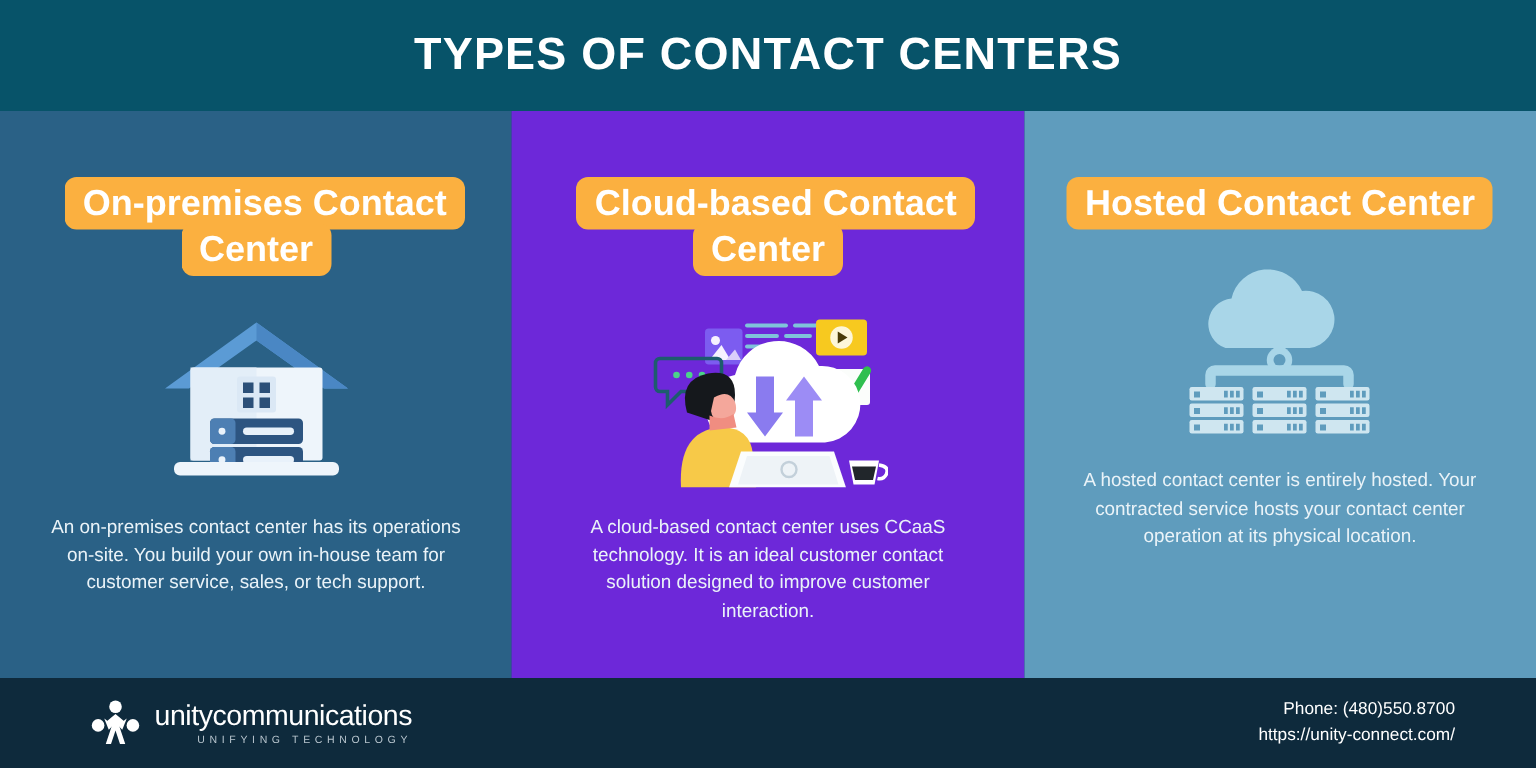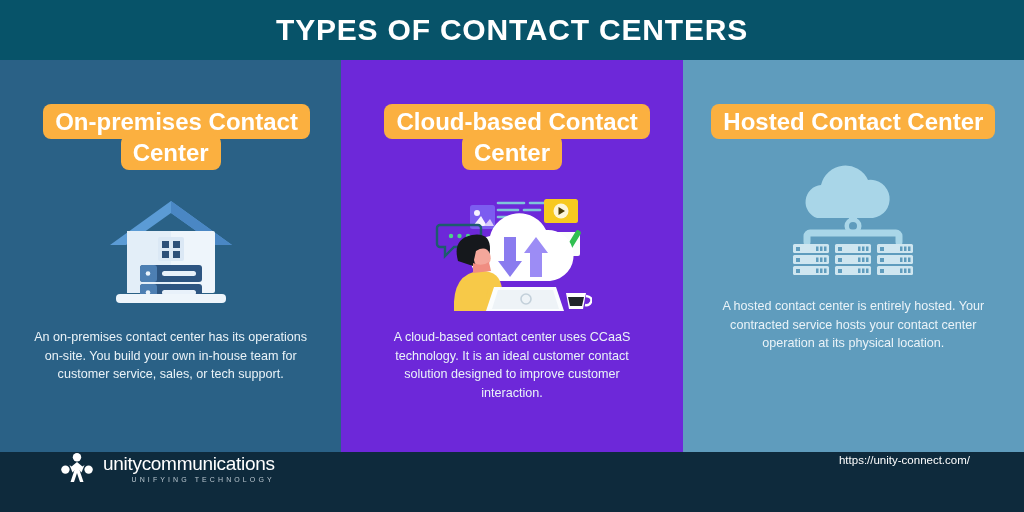--- a/index.html
+++ b/index.html
@@ -16,21 +16,21 @@
   .infographic {
     position: relative;
     width: 1024px;
     height: 512px;
     display: flex;
     flex-direction: column;
   }
 
   
   .header {
-    height: 60px;
+    height: 74px;
     background: #075369;
     display: flex;
     align-items: center;
     justify-content: center;
     flex: 0 0 auto;
   }
   .header-title {
     color: #ffffff;
     font-size: 30px;
     font-weight: bold;
@@ -98,21 +98,21 @@
   }
   .col-2 .desc { width: 268px; }
   .col-3 .desc { width: 268px; }
 
   
   .footer {
     height: 60px;
     background: #0e2a3c;
     flex: 0 0 auto;
     display: flex;
-    align-items: flex-start;
+    align-items: center;
     justify-content: space-between;
     padding: 0 54px 0 60px;
     box-sizing: border-box;
     gap: 18px;
   }
   .logo-wrap {
     display: flex;
     align-items: center;
     gap: 9px;
   }
@@ -362,17 +362,18 @@
         <path d="M17 10 l6 5 l-3.5 3 l4 12 h-3.5 l-3 -9 l-3 9 h-3.5 l4 -12 l-3.5 -3 z" fill="#ffffff"></path>
         <path d="M9.5 13 l6 4.5 l-3 3 z" fill="#ffffff"></path>
         <path d="M24.5 13 l-6 4.5 l3 3 z" fill="#ffffff"></path>
       </svg>
       <div class="logo-text">
         <div class="logo-name">unitycommunications</div>
         <div class="logo-tag">UNIFYING TECHNOLOGY</div>
       </div>
     </div>
     <div class="contact">
+      <div>Phone: (480)550.8700</div>
       <div>https://unity-connect.com/</div>
     </div>
   </div>
 
 </div>
 
 </body></html>

